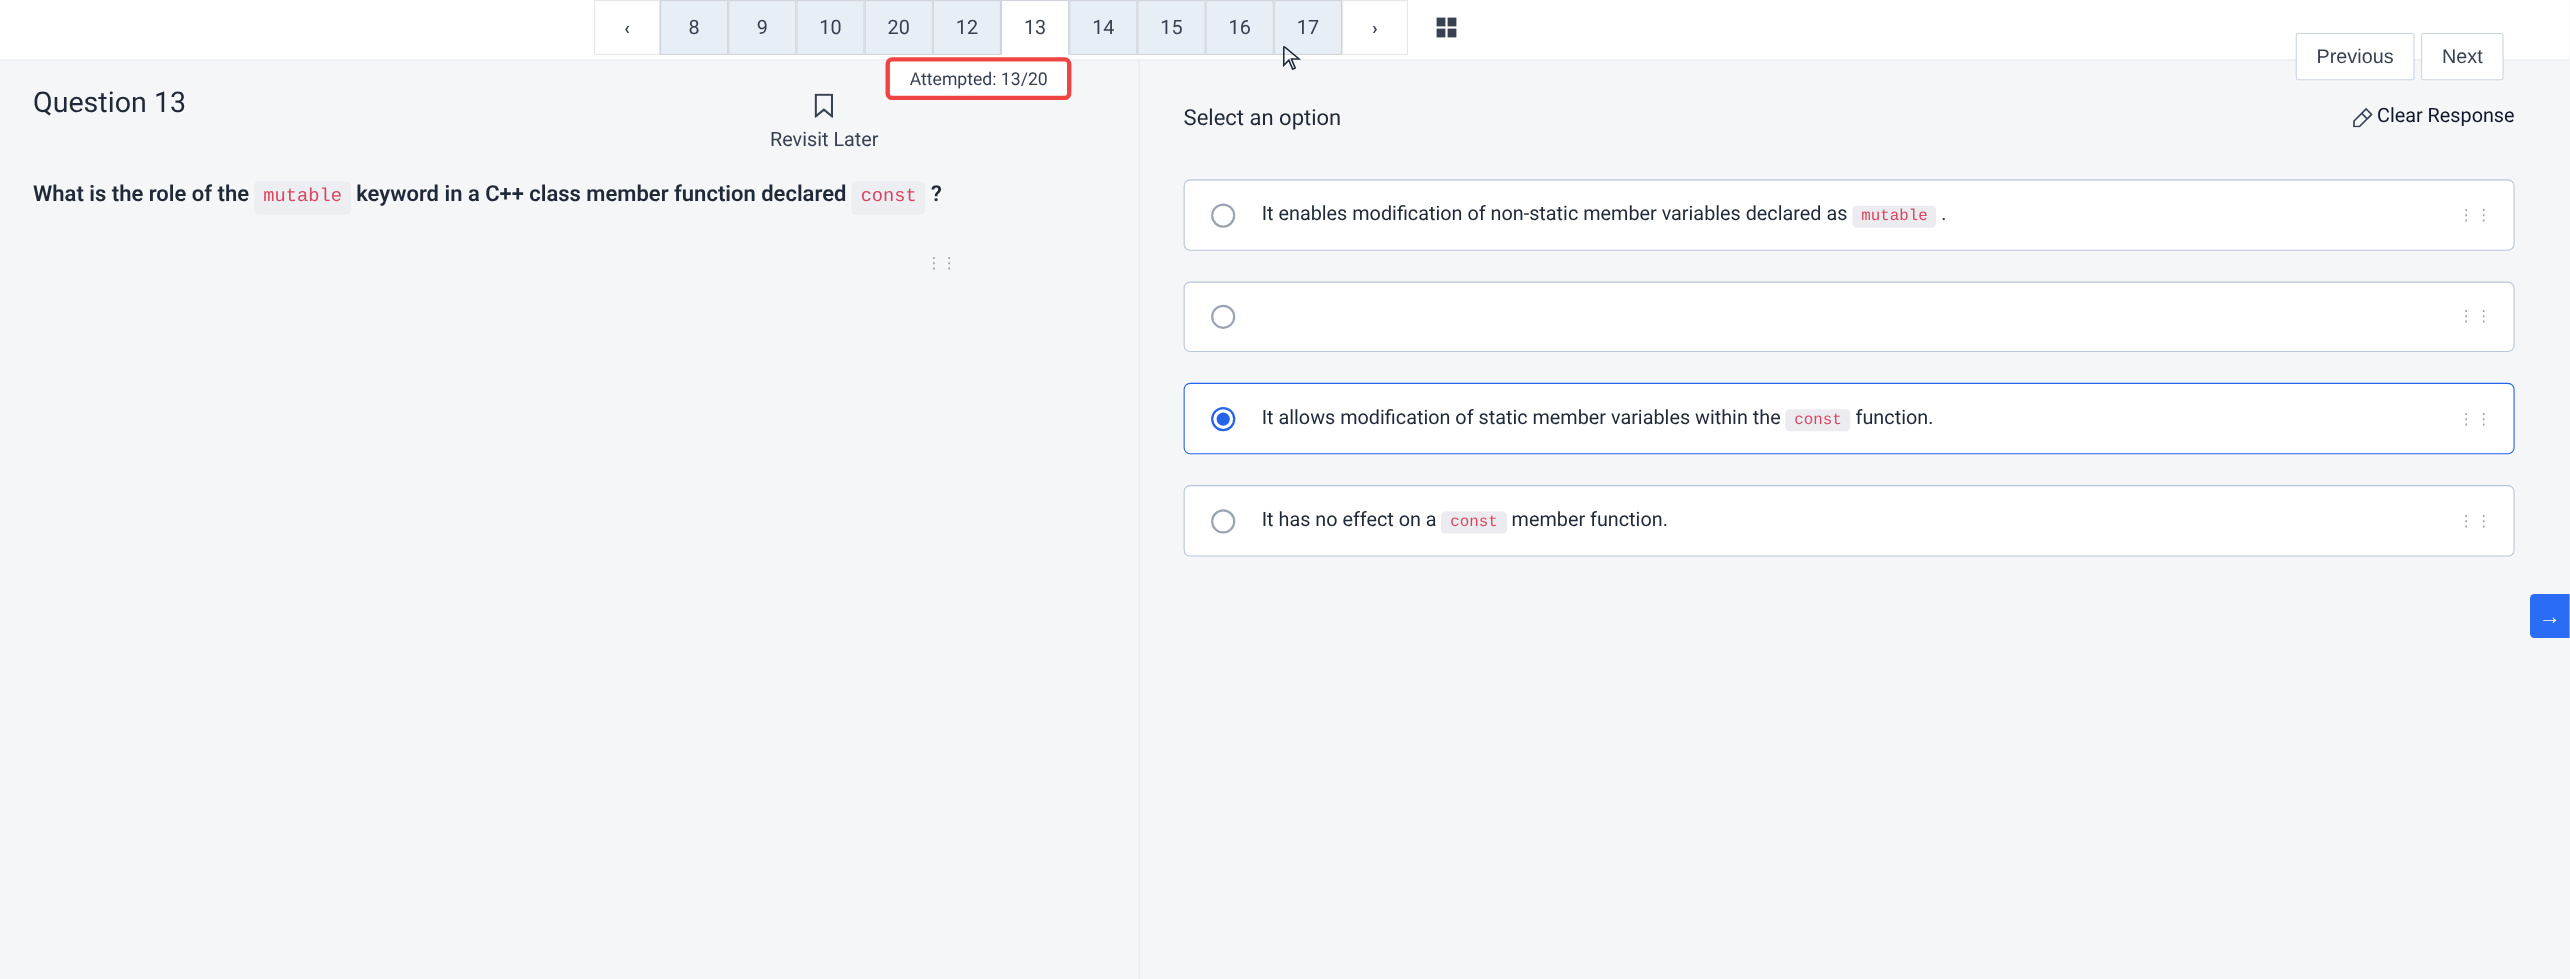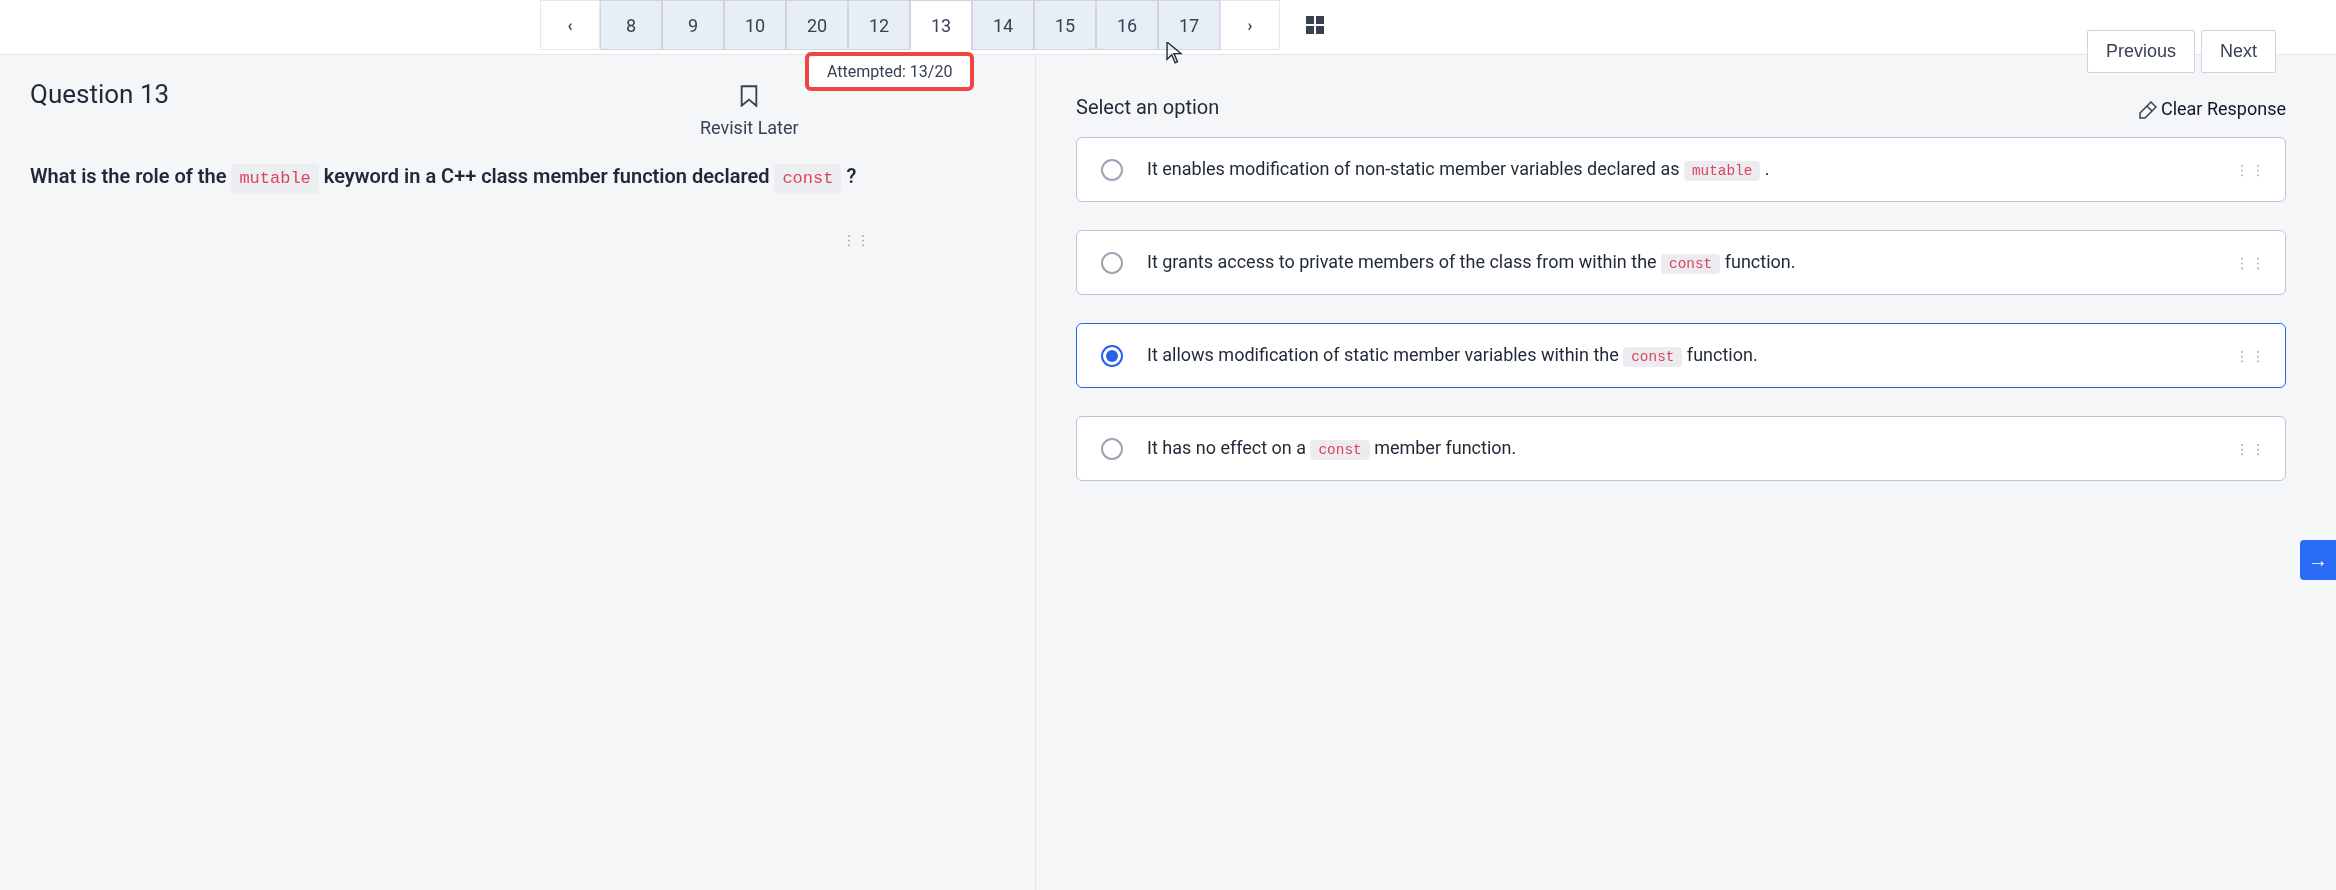--- a/index.html
+++ b/index.html
@@ -156,22 +156,22 @@
     color: #374151;
     cursor: pointer;
     flex-direction: column;
   }
   .bookmark-svg { width:18px; height:22px; }
 
   
   .right-header {
     display: flex;
     justify-content: space-between;
-    align-items: flex-end;
-    margin-bottom: 18px;
+    align-items: flex-start;
+    margin-bottom: 44px;
     margin-top: 20px;
   }
   .select-label {
     font-size: 20px;
     color: #1f2937;
   }
   .clear-response {
     display: flex;
     align-items: center;
     gap: 4px;
@@ -349,21 +349,20 @@
     </div>
 
     <div id="options-container">
         <div class="option">
           <div class="radio"></div>
           <div class="option-text"><span>It enables modification of non-static member variables declared as </span><span class="code-pill">mutable</span><span> .</span></div>
           <div class="drag-handle">⋮⋮</div>
         </div>
         <div class="option">
           <div class="radio"></div>
-          <div class="option-text"><span>It grants access to private members of the class from within the </span><span class="code-pill">const</span><span> function.</span></div>
           <div class="drag-handle">⋮⋮</div>
         </div>
         <div class="option selected">
           <div class="radio"></div>
           <div class="option-text"><span>It allows modification of static member variables within the </span><span class="code-pill">const</span><span> function.</span></div>
           <div class="drag-handle">⋮⋮</div>
         </div>
         <div class="option">
           <div class="radio"></div>
           <div class="option-text"><span>It has no effect on a </span><span class="code-pill">const</span><span> member function.</span></div>

